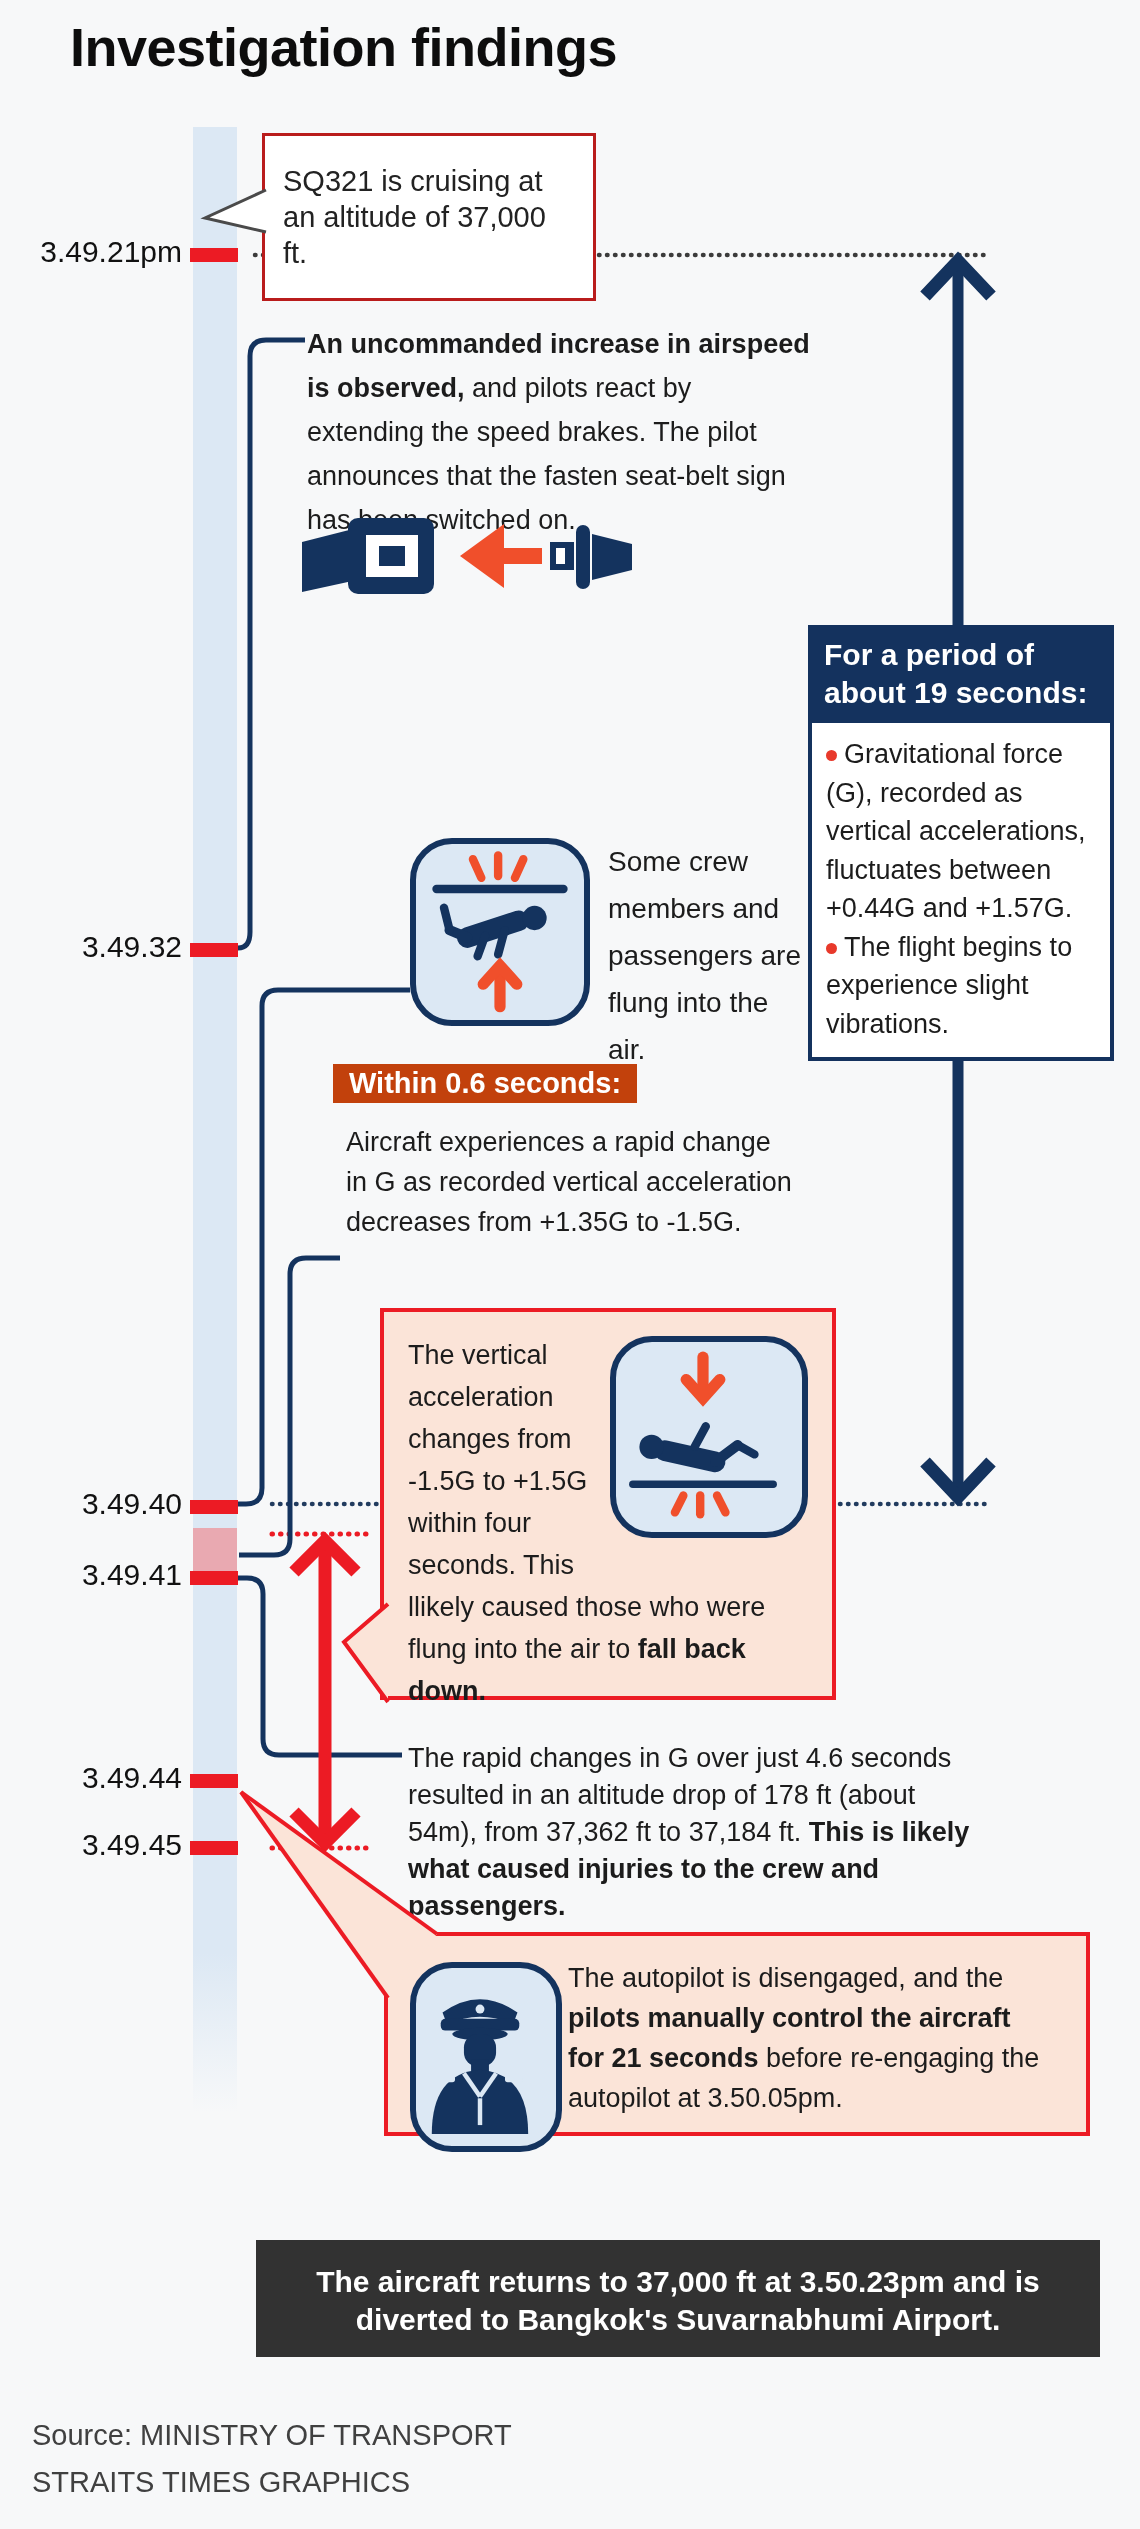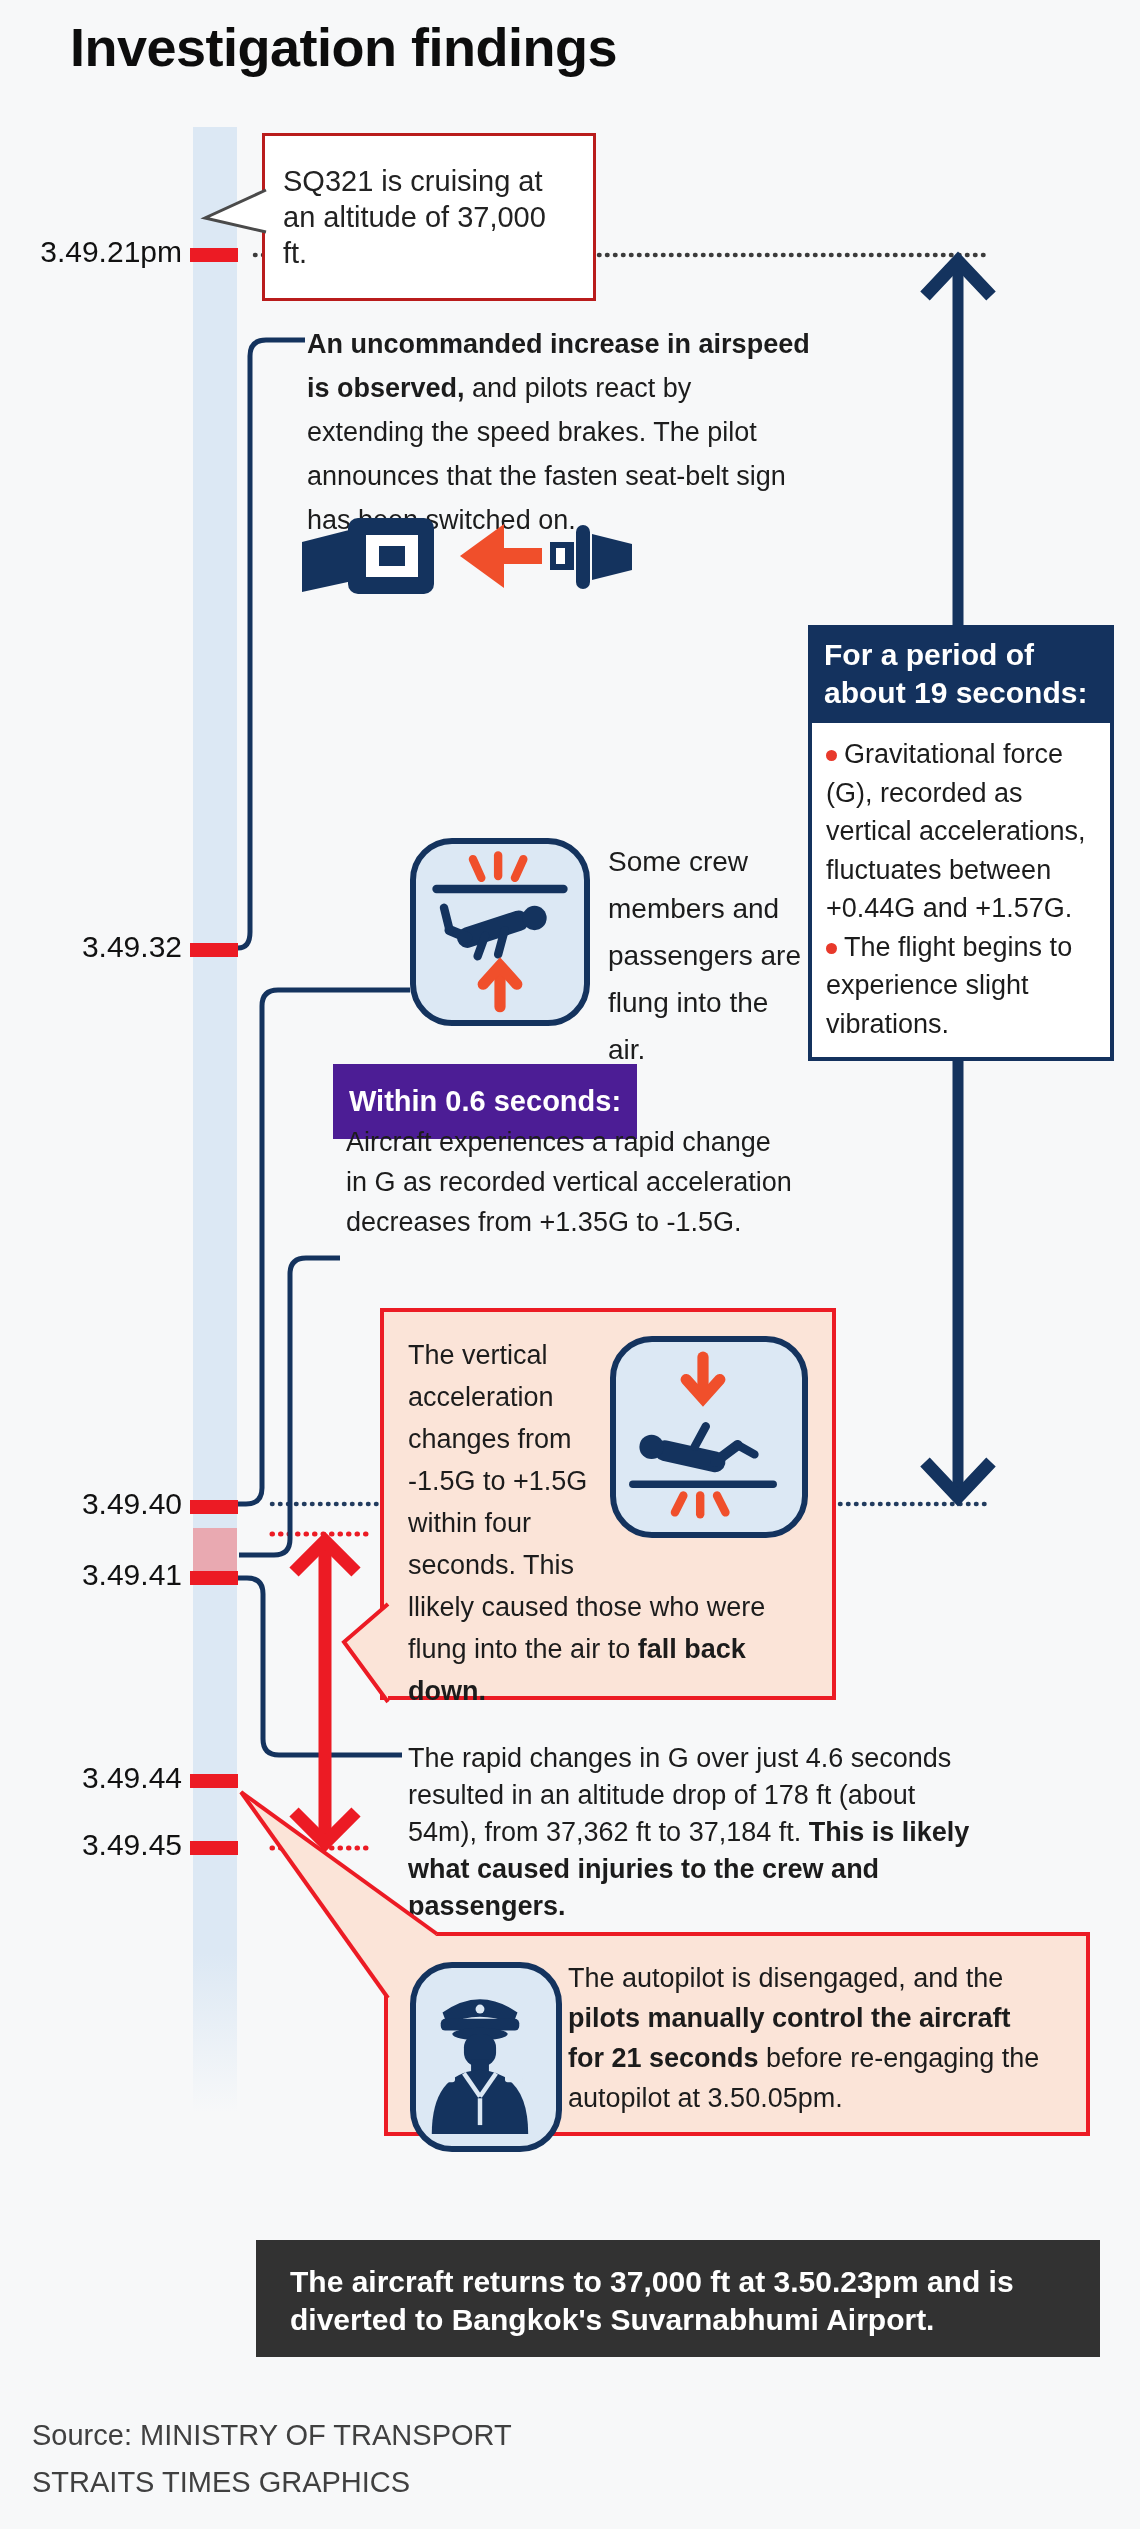--- a/index.html
+++ b/index.html
@@ -21,34 +21,34 @@
     padding:27px 18px;font-size:29px;line-height:36px;color:#222;}
   .body-txt{font-size:27px;line-height:44px;}
   #txt-uncommanded{left:307px;top:322px;width:505px;}
   #crew-text{left:608px;top:838px;width:200px;font-size:28px;line-height:47px;}
   #period-box{left:808px;top:625px;width:306px;}
   #period-head{background:#14325e;color:#fff;font-size:30px;line-height:38px;font-weight:bold;padding:11px 16px;}
   #period-body{background:#fff;border:4px solid #14325e;border-top:none;padding:12px 14px 14px 14px;
     font-size:27px;line-height:38.5px;}
   .dot{display:inline-block;width:11px;height:11px;border-radius:50%;background:#e8392b;
     margin-right:7px;vertical-align:middle;}
-  #within-head{left:333px;top:1064px;background:#4c1d95;color:#fff;font-size:29px;font-weight:bold;
-    padding:21px 16px;}
+  #within-head{left:333px;top:1064px;background:#c2410c;color:#fff;font-size:29px;font-weight:bold;
+    padding:3px 16px;}
   #within-body{left:346px;top:1122px;width:450px;font-size:27px;line-height:40px;}
   .pinkbox{background:#fbe4d8;border:4px solid #ec1b24;}
   #fallbox{left:380px;top:1308px;width:456px;height:392px;padding:22px 24px;box-sizing:border-box;
     font-size:27px;line-height:42px;}
   #fall-icon{float:right;width:186px;height:190px;margin:2px 0 8px 14px;}
   #txt-rapid{left:408px;top:1740px;width:580px;font-size:27px;line-height:37px;}
   #pilotbox{left:384px;top:1932px;width:706px;height:204px;box-sizing:border-box;}
   #pilot-icon{position:absolute;left:22px;top:26px;width:140px;height:178px;}
   #pilot-text{position:absolute;left:180px;top:22px;width:480px;font-size:27px;line-height:40px;}
   .iconframe{background:#dce8f4;border:6px solid #14335e;border-radius:42px;}
   #blackbox{left:256px;top:2240px;width:844px;height:117px;background:#323232;box-sizing:border-box;
-    padding:23px 34px;color:#fff;font-size:30px;line-height:38px;font-weight:bold;}
+    padding:23px 34px;color:#fff;font-size:30px;line-height:38px;font-weight:bold;text-align:center;}
   #source{left:32px;top:2412px;font-size:29px;line-height:47px;color:#404040;}
   svg{display:block;}
   .nofit{pointer-events:none;}
 </style>
 </head>
 <body>
 
 <div id="canvas">
 
   <div id="title" class="abs z2">Investigation findings</div>

